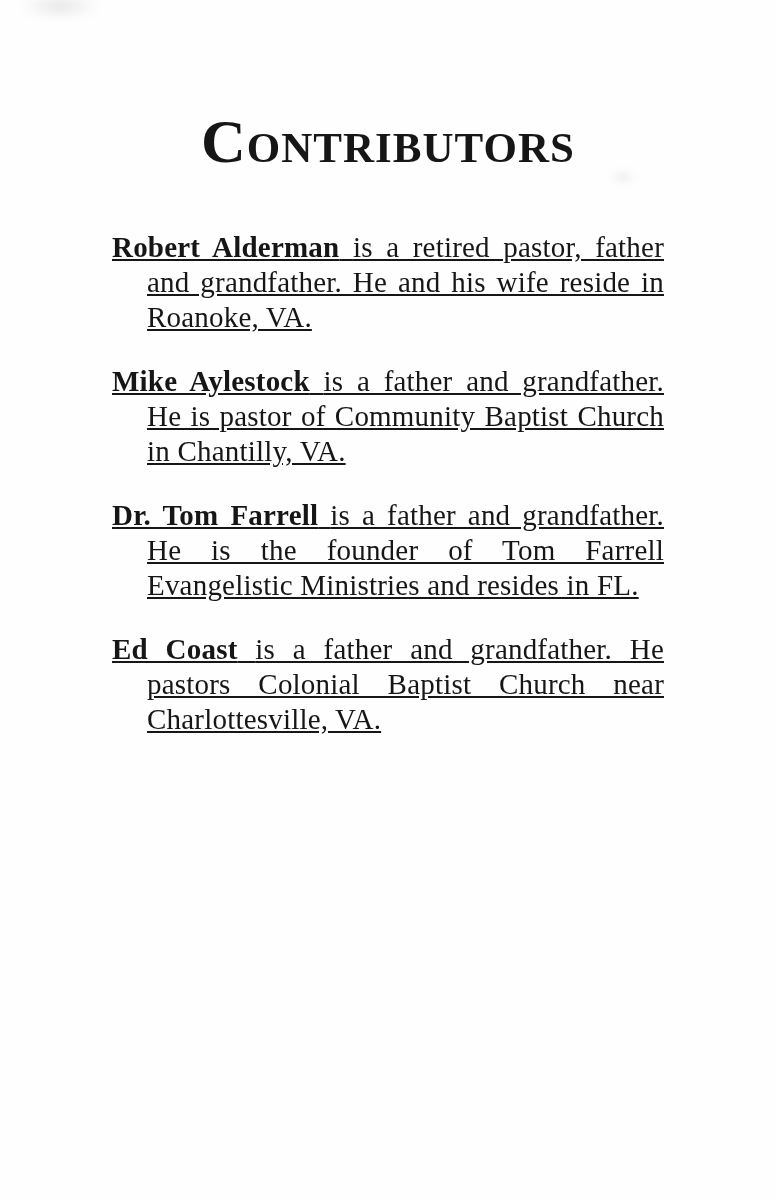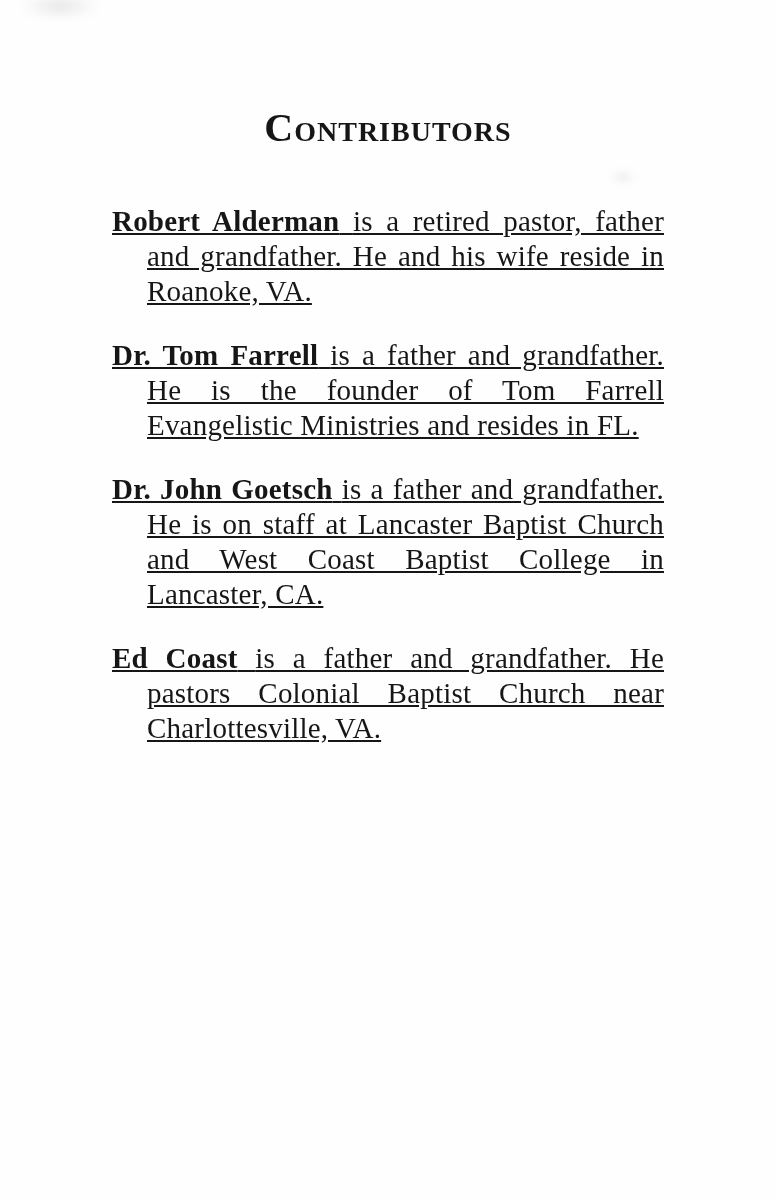--- a/index.html
+++ b/index.html
@@ -33,21 +33,21 @@
   }
   .content {
     position: absolute;
     left: 112px;
     top: 104px;
     width: 552px;
   }
   .title {
     font-variant: small-caps;
     font-weight: bold;
-    font-size: 40px;
+    font-size: 62px;
     line-height: 1.2;
     letter-spacing: 1px;
     text-align: center;
     margin: 0 0 52px 0;
   }
   .entries {
     font-size: 29px;
     line-height: 35px;
     letter-spacing: 0.2px;
   }
@@ -67,24 +67,24 @@
 <div class="page">
   <div class="smudge smudge-top-left"></div>
   <div class="smudge smudge-title-right"></div>
 
   <div class="content">
     <h1 class="title">Contributors</h1>
 
     <div class="entries">
   <p class="entry"><strong>Robert Alderman</strong> <span>is a retired pastor, father and grandfather. He and his wife reside in Roanoke, VA.</span></p>
 
+  <p class="entry"><strong>Mike Aylestock</strong> <span>is a father and grandfather. He is pastor of Community Baptist Church in Chantilly, VA.</span></p>
 
 
   <p class="entry"><strong>Dr. Tom Farrell</strong> <span>is a father and grandfather. He is the founder of Tom Farrell Evangelistic Ministries and resides in FL.</span></p>
 
 
-  <p class="entry"><strong>Dr. John Goetsch</strong> <span>is a father and grandfather. He is on staff at Lancaster Baptist Church and West Coast Baptist College in Lancaster, CA.</span></p>
 
 
   <p class="entry"><strong>Ed Coast</strong> <span>is a father and grandfather. He pastors Colonial Baptist Church near Charlottesville, VA.</span></p>
 </div>
   </div>
 </div>
 
 </body></html>

